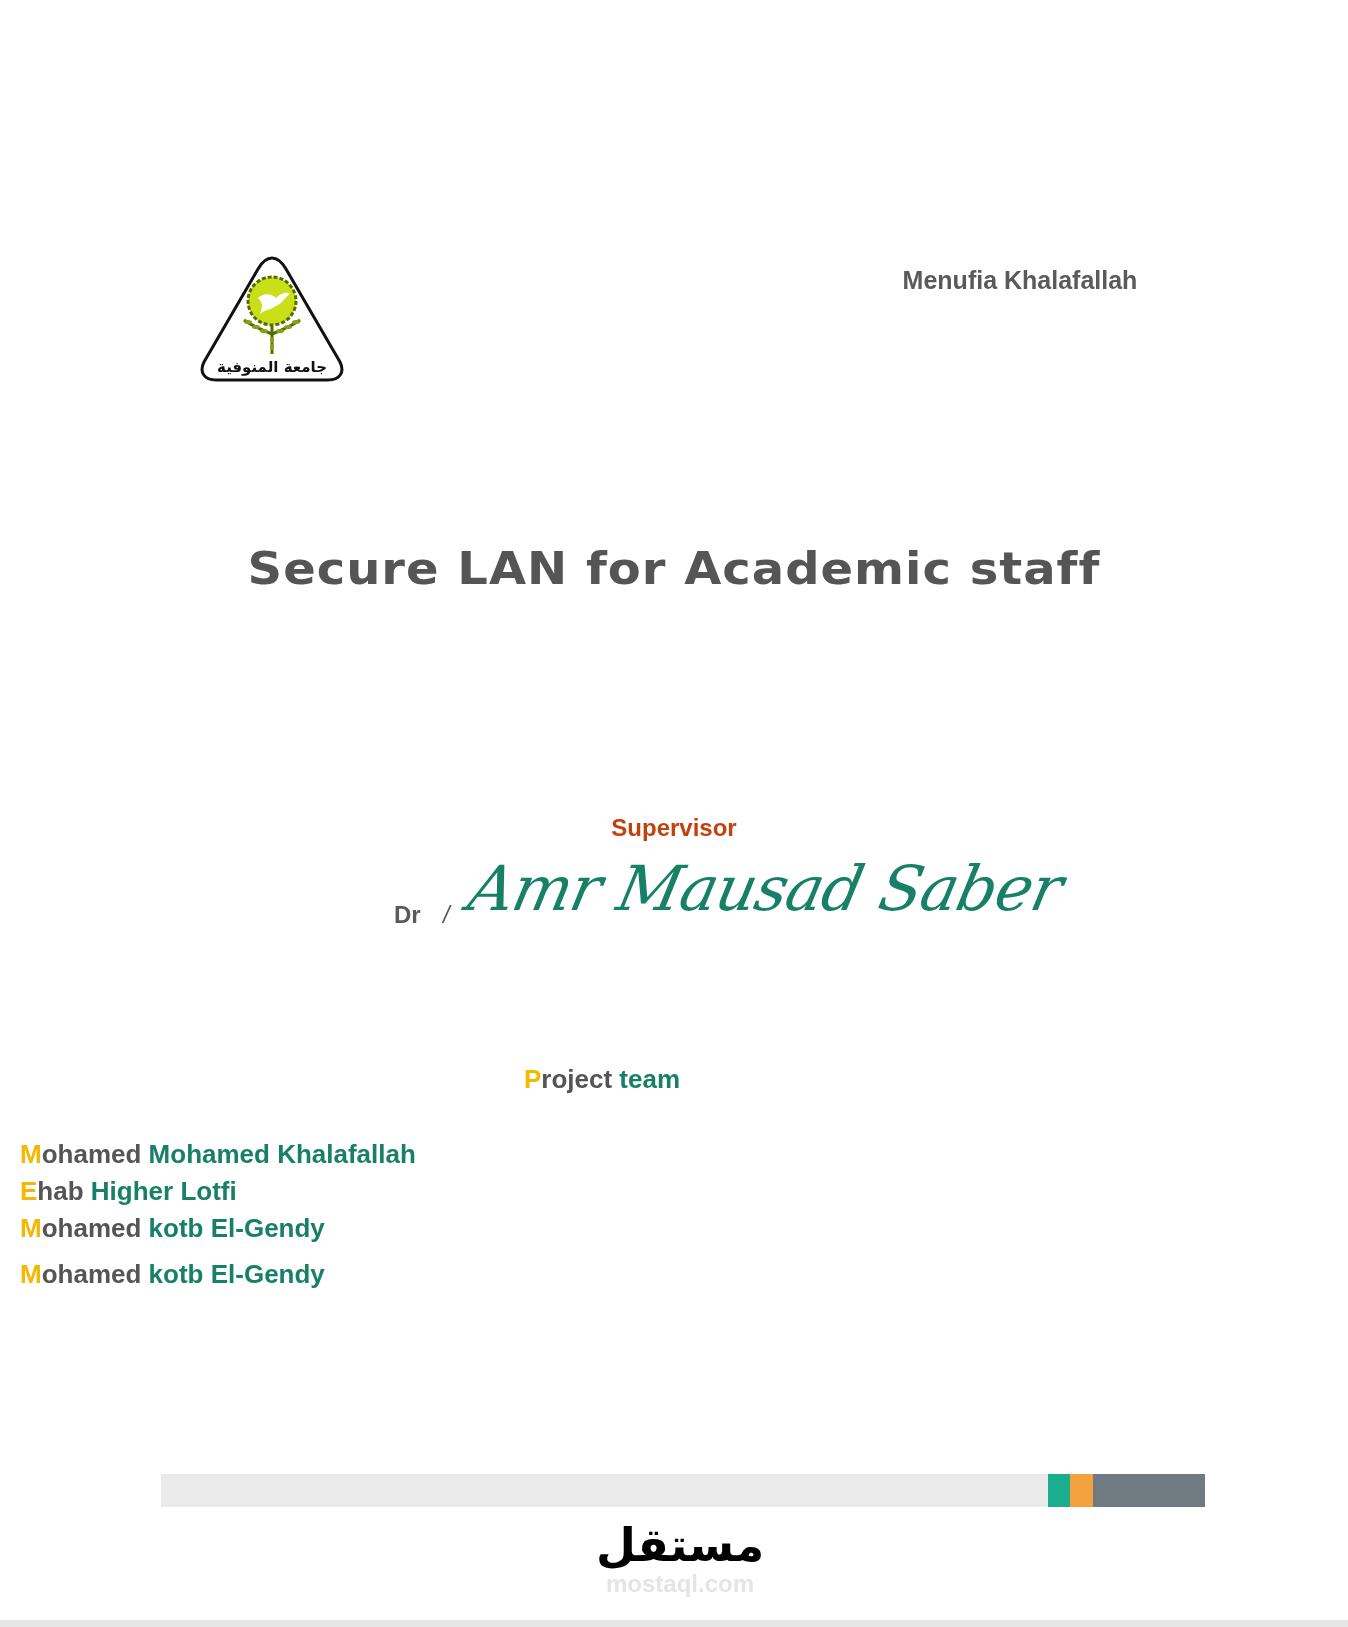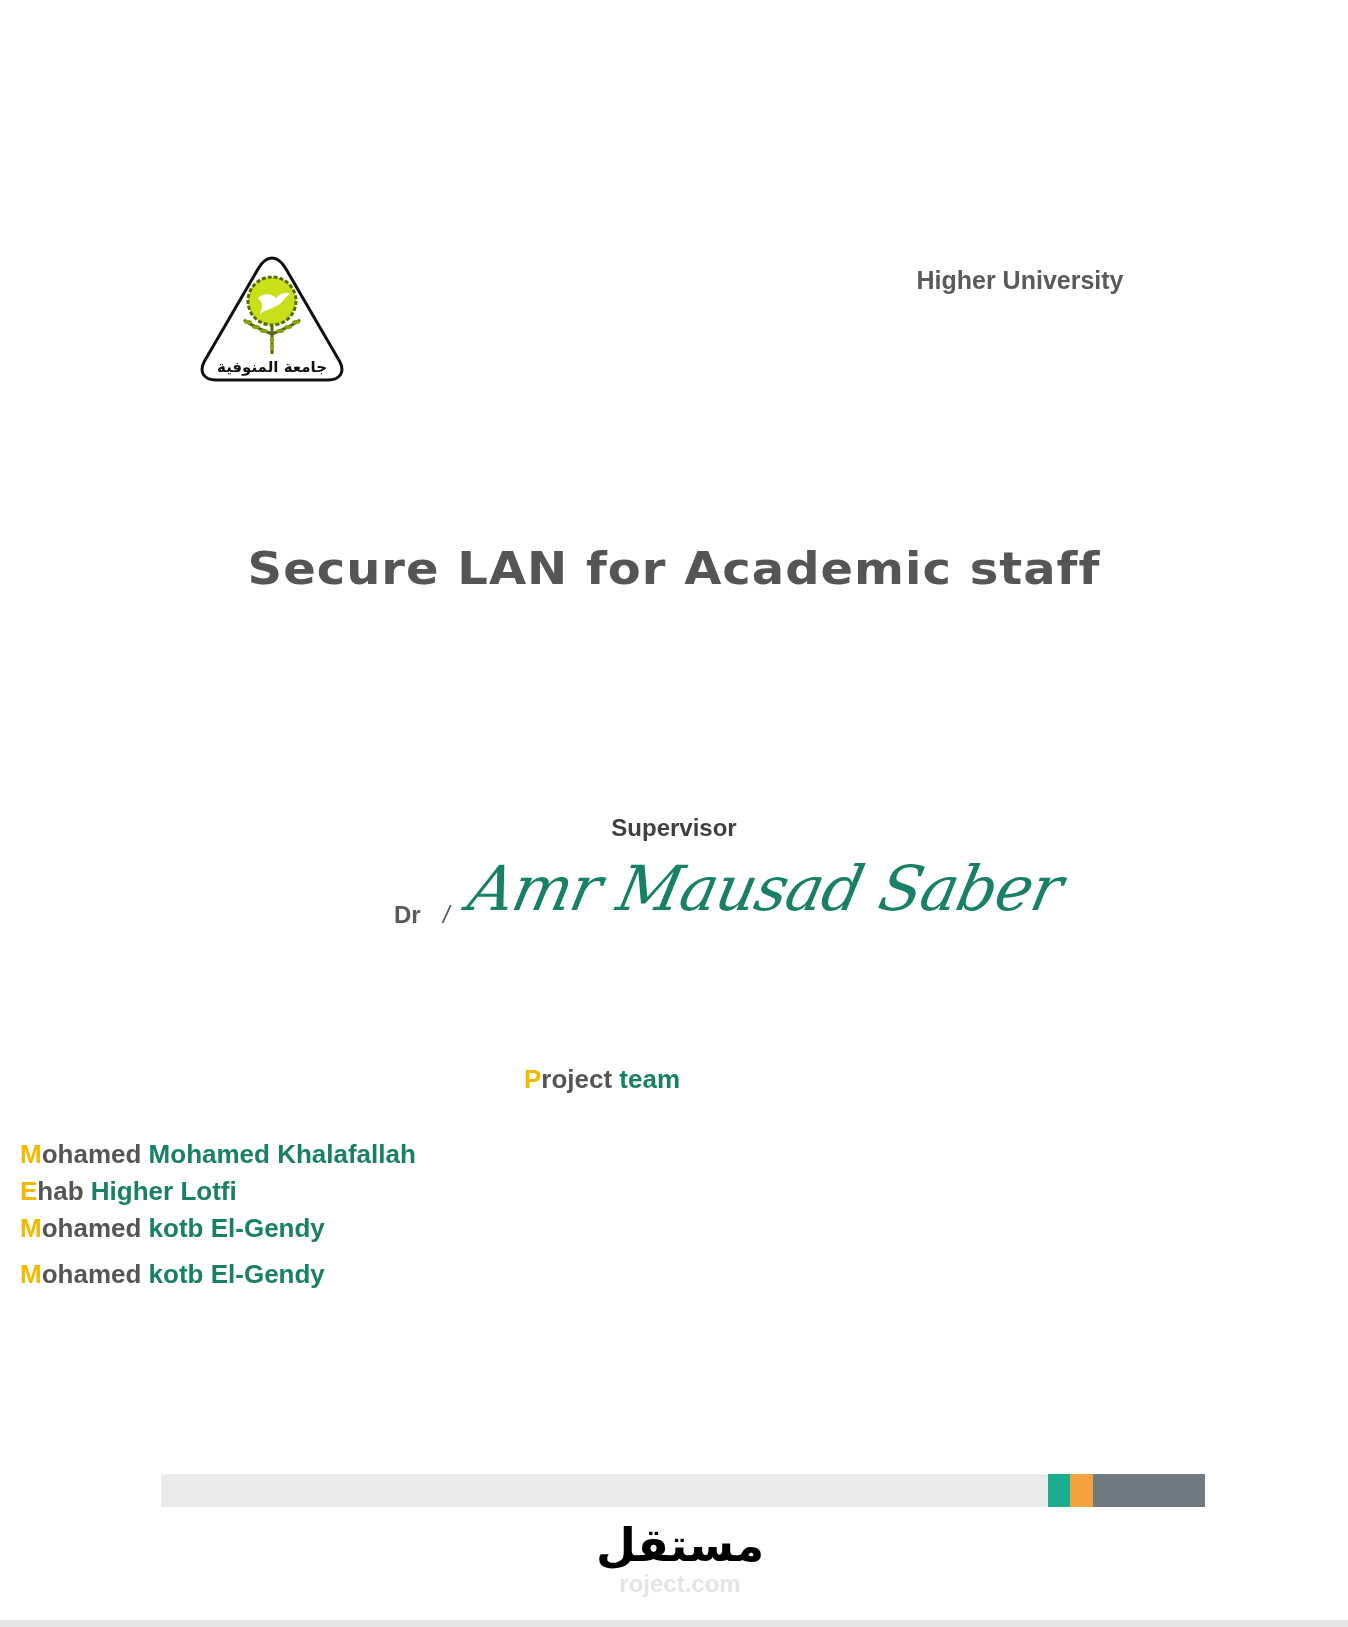--- a/index.html
+++ b/index.html
@@ -11,21 +11,21 @@
 
     .institution { left: 820px; top: 262px; width: 400px; text-align: center;
                    color: #5a5a5a; font-weight: bold; font-size: 25px; line-height: 37px; }
     .institution div { white-space: nowrap; }
 
     .title { left: 0; top: 540px; width: 1348px; text-align: center;
              font-family: "DejaVu Sans", sans-serif; font-size: 48px; color: #555555;
              letter-spacing: 1px; font-weight: bold; transform: scaleY(0.92); }
 
     .sup-label { left: 0; top: 814px; width: 1348px; text-align: center;
-                 font-weight: bold; font-size: 24px; color: #404040; }
+                 font-weight: bold; font-size: 24px; color: #c2410c; }
     .dr { left: 394px; top: 901px; font-weight: bold; font-size: 24px; color: #5a5a5a; }
     .slash { left: 443px; top: 901px; font-size: 24px; color: #5a5a5a; font-style: italic; }
     .sup-name { left: 470px; top: 852px; font-family: "DejaVu Serif", serif;
                 font-style: italic; font-size: 62px; color: #178066; white-space: nowrap;
                 letter-spacing: -1px; transform: skewX(-12deg); }
 
     .team-label { left: 0; top: 1064px; width: 1204px; text-align: center;
                   font-weight: bold; font-size: 26px; }
     .team { left: 0; top: 1136px; width: 1348px; text-align: left;
             font-weight: bold; font-size: 26px; padding-left: 20px; }
@@ -65,21 +65,21 @@
         <ellipse cx="90" cy="73" rx="4" ry="2"></ellipse>
         <ellipse cx="82" cy="77" rx="4" ry="2"></ellipse>
       <ellipse cx="74" cy="86" rx="2" ry="3"></ellipse>
         <ellipse cx="74" cy="93" rx="2" ry="3"></ellipse>
     </g>
     <text x="74" y="118" text-anchor="middle" font-family="DejaVu Sans, sans-serif" font-size="15" font-weight="bold" fill="#111">جامعة المنوفية</text>
   </svg>
 </div>
 
 <div class="abs institution">
-  <div>Higher University</div>
+  <div>Menufia Khalafallah</div>
 </div>
 
 <div class="abs title">Secure LAN for Academic staff</div>
 
 <div class="abs sup-label">Supervisor</div>
 <div class="abs dr">Dr</div>
 <div class="abs slash">/</div>
 <div class="abs sup-name">Amr Mausad Saber</div>
 
 <div class="abs team-label">
@@ -108,15 +108,15 @@
 
 <div class="abs bar">
   <div class="seg" style="left:887px;width:22px;background:#1aae8f;"></div>
   <div class="seg" style="left:909px;width:23px;background:#f4a23f;"></div>
   <div class="seg" style="left:932px;width:112px;background:#6f7b80;"></div>
 </div>
 
 <div class="abs wm">
   <div style="position:absolute;left:0;top:10px;width:240px;text-align:center;color:#000000;font-size:46px;font-weight:bold;font-family:'DejaVu Sans',sans-serif;">مستقل</div>
 </div>
-<div class="abs wm-text">roject.com</div>
+<div class="abs wm-text">mostaql.com</div>
 
 <div class="abs bottom-strip"></div>
 
 </body></html>

